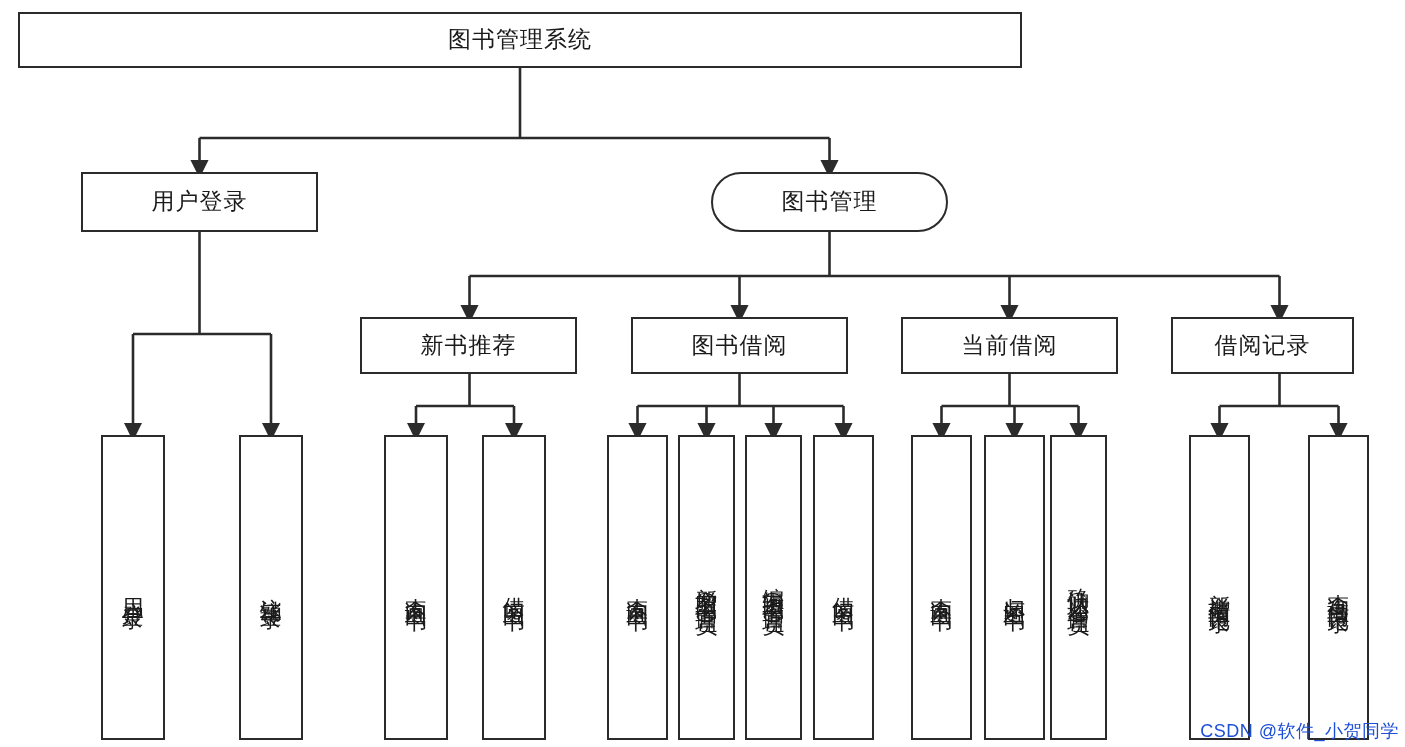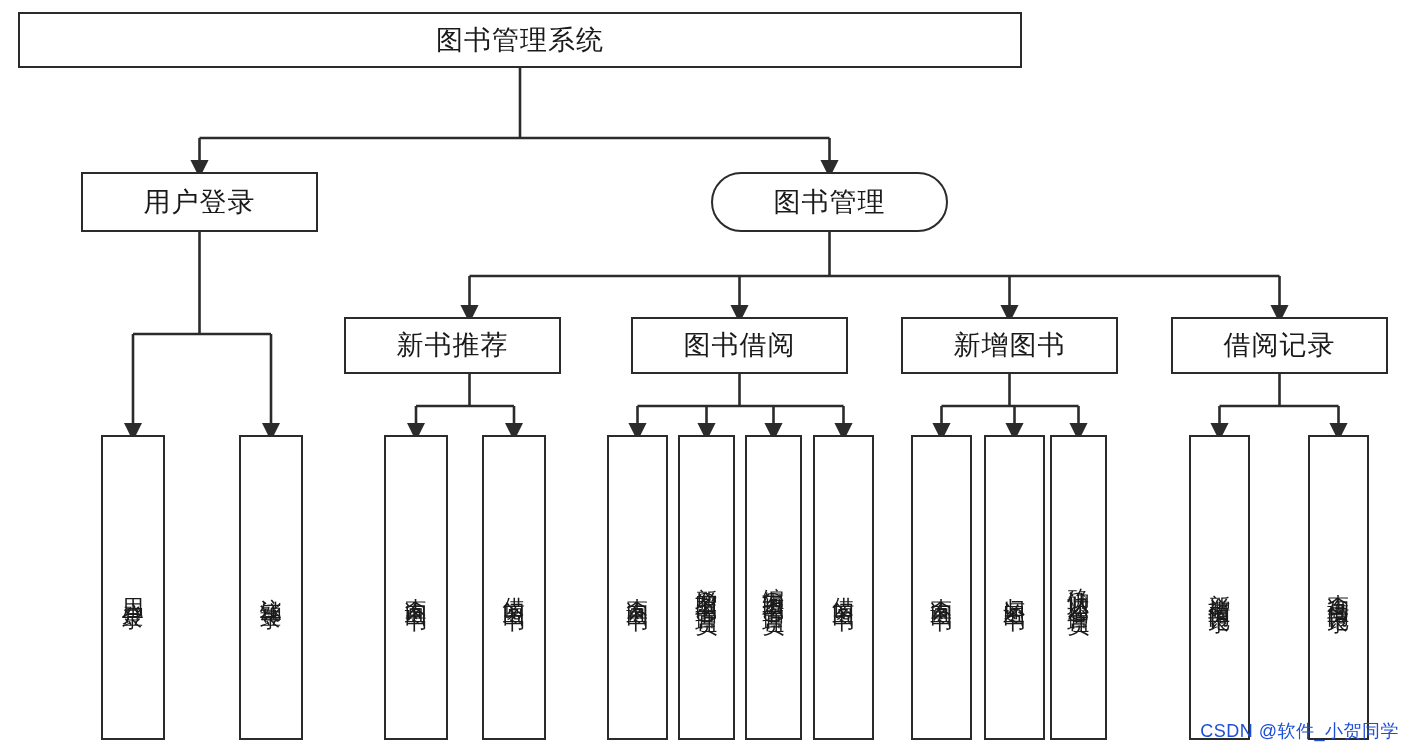--- a/index.html
+++ b/index.html
@@ -30,21 +30,21 @@
     position: absolute;
     box-sizing: border-box;
     background: #ffffff;
     border: 2.5px solid #2b2b2b;
     display: flex;
     align-items: center;
     justify-content: center;
     color: #1a1a1a;
   }
   .node.horiz {
-    font-size: 27px;
+    font-size: 23px;
     letter-spacing: 1px;
     line-height: 1.2;
   }
   .node.vert {
     writing-mode: vertical-rl;
     text-orientation: upright;
     font-size: 22px;
     letter-spacing: 4px;
     line-height: 1.25;
     padding: 6px 0;
@@ -112,30 +112,30 @@
   <div id="nodes-layer">
       <div class="node horiz" style="left: 18px; top: 12px; width: 1004px; height: 56px;">
         <span>图书管理系统</span>
       </div>
       <div class="node horiz" style="left: 81px; top: 172px; width: 237px; height: 60px;">
         <span>用户登录</span>
       </div>
       <div class="node horiz" style="left: 711px; top: 172px; width: 237px; height: 60px; border-radius: 30px;">
         <span>图书管理</span>
       </div>
-      <div class="node horiz" style="left: 344px; top: 317px; width: 217px; height: 57px;">
+      <div class="node horiz" style="left: 360px; top: 317px; width: 217px; height: 57px;">
         <span>新书推荐</span>
       </div>
       <div class="node horiz" style="left: 631px; top: 317px; width: 217px; height: 57px;">
         <span>图书借阅</span>
       </div>
       <div class="node horiz" style="left: 901px; top: 317px; width: 217px; height: 57px;">
-        <span>新增图书</span>
+        <span>当前借阅</span>
       </div>
-      <div class="node horiz" style="left: 1171px; top: 317px; width: 217px; height: 57px;">
+      <div class="node horiz" style="left: 1171px; top: 317px; width: 183px; height: 57px;">
         <span>借阅记录</span>
       </div>
       <div class="node vert" style="left: 101px; top: 435px; width: 64px; height: 305px;">
         <span>用户登录</span>
       </div>
       <div class="node vert" style="left: 239px; top: 435px; width: 64px; height: 305px;">
         <span>注销登录</span>
       </div>
       <div class="node vert" style="left: 384px; top: 435px; width: 64px; height: 305px;">
         <span>查询图书</span>

